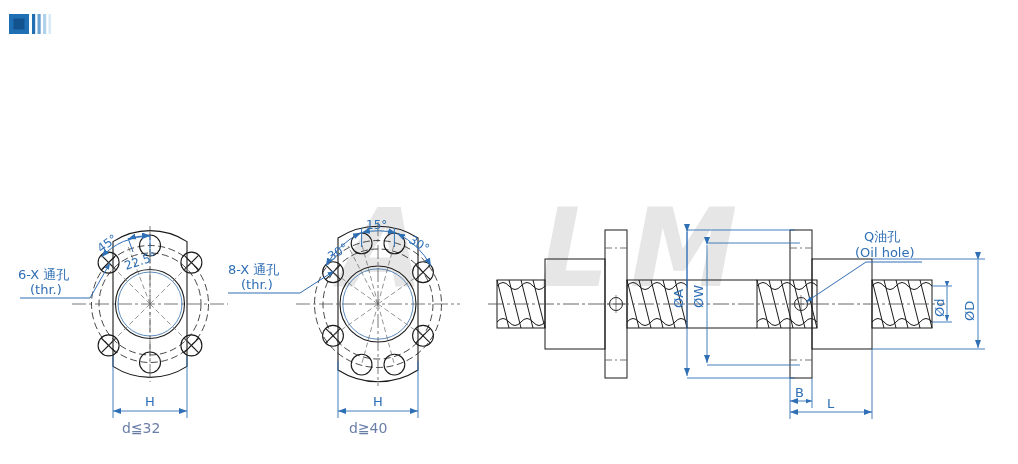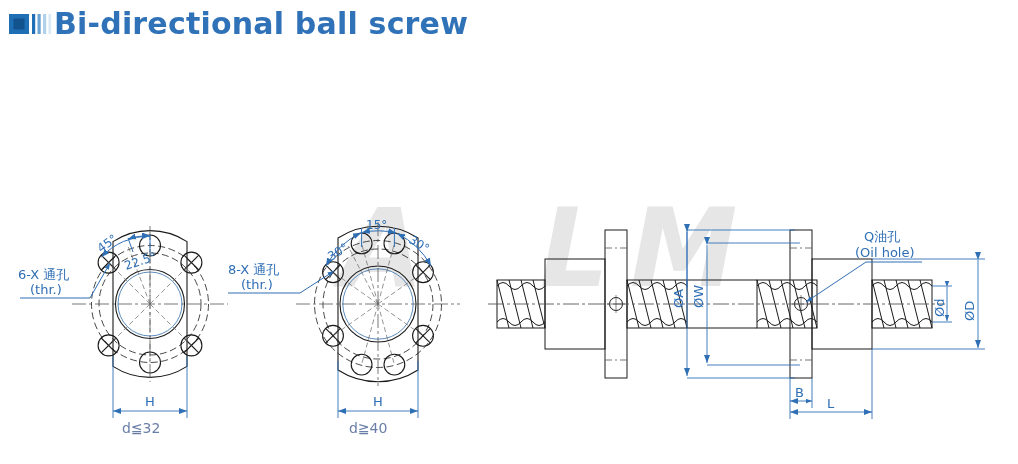--- a/index.html
+++ b/index.html
@@ -54,21 +54,20 @@
 
   <svg id="title-icon" viewBox="0 0 44 26">
     <rect x="0" y="1" width="20" height="20" fill="#1f6fb4"></rect>
     <rect x="4.5" y="5.5" width="11" height="11" fill="#12538d"></rect>
     <rect x="23" y="1" width="3.2" height="20" fill="#1f6fb4"></rect>
     <rect x="28.5" y="1" width="3.2" height="20" fill="#4f93cc" opacity="0.85"></rect>
     <rect x="34" y="1" width="3.2" height="20" fill="#8fbde2" opacity="0.7"></rect>
     <rect x="39.5" y="1" width="2.4" height="20" fill="#bdd9ef" opacity="0.6"></rect>
   </svg>
 
-  <div id="page-title">Bi-directional ball screw</div>
 </div>
 
 <div id="drawing-area">
 <svg id="drawing-svg" width="1018" height="408" viewBox="0 0 1018 408">
 
   <defs>
     <marker id="ar" markerWidth="9" markerHeight="9" refX="8" refY="3" orient="auto" markerUnits="userSpaceOnUse">
       <path d="M0,0 L8,3 L0,6 z" fill="#2f6fb5"></path>
     </marker>
     <marker id="arS" markerWidth="7" markerHeight="7" refX="6.5" refY="2.4" orient="auto" markerUnits="userSpaceOnUse">

